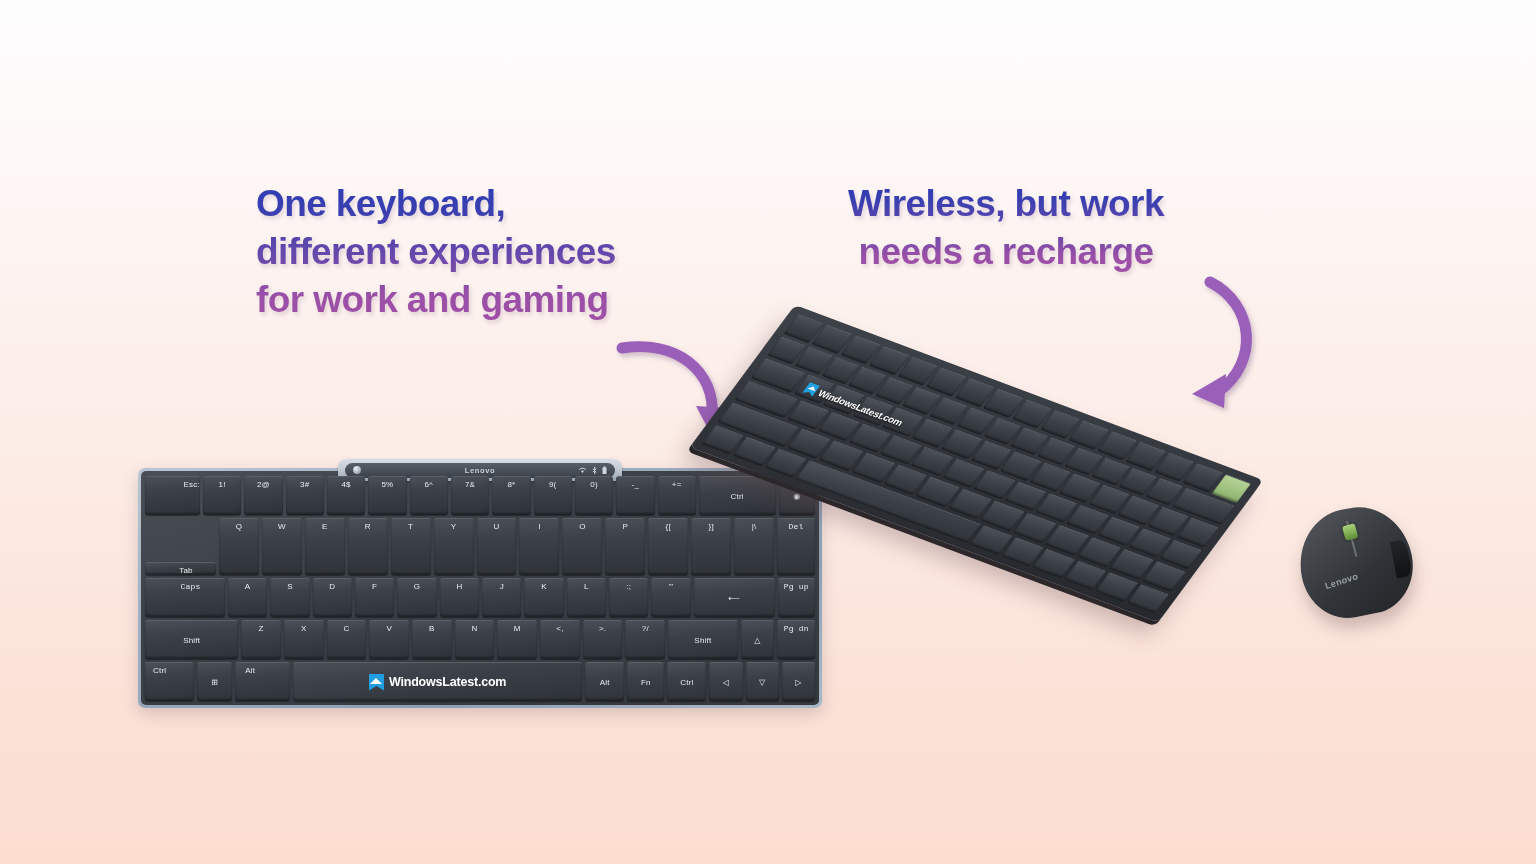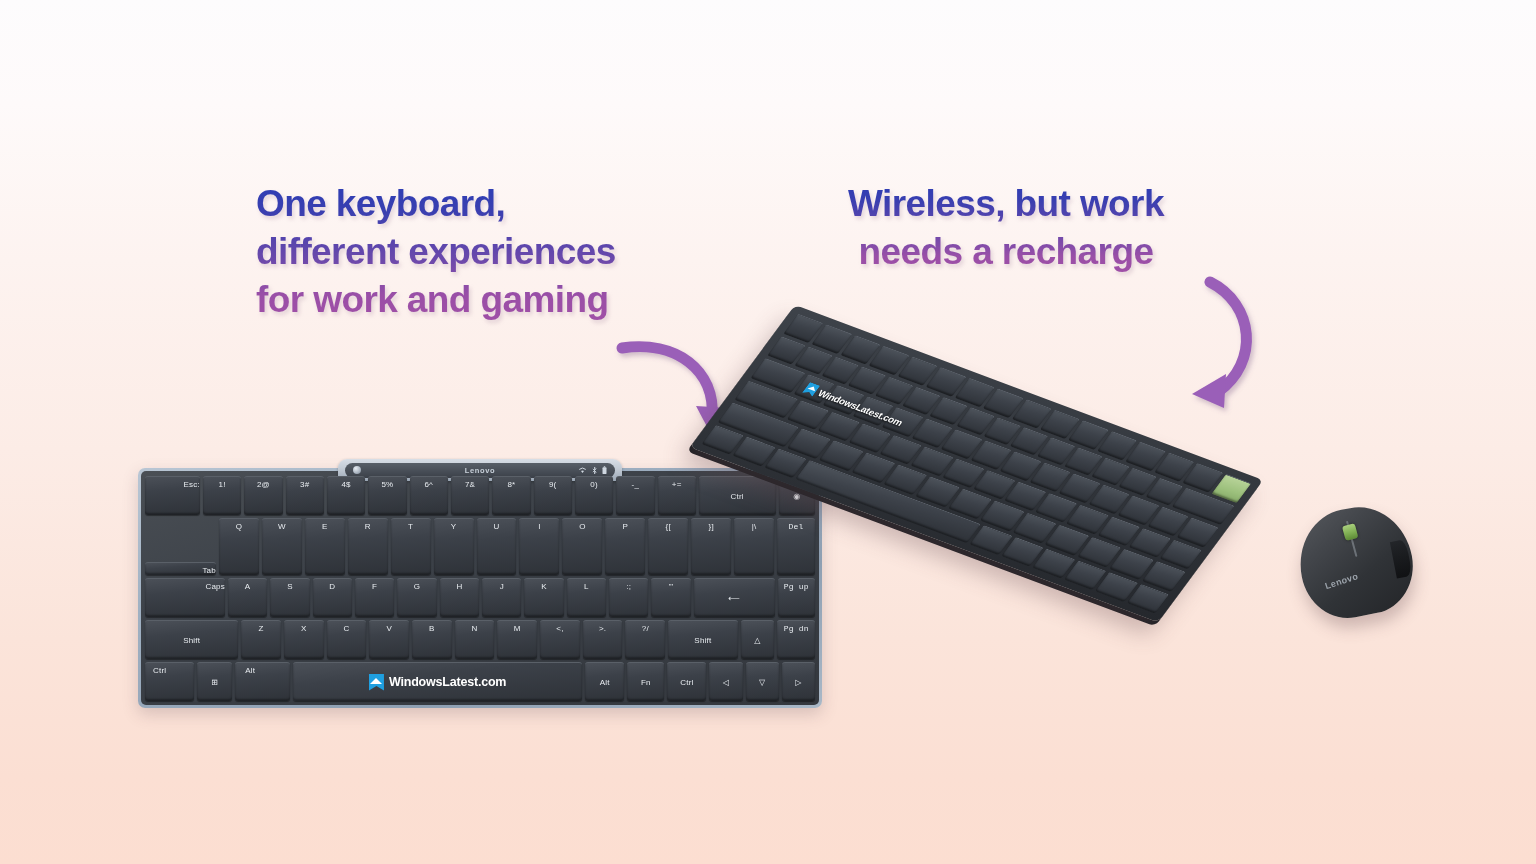--- a/index.html
+++ b/index.html
@@ -80,23 +80,23 @@
     padding-top:3px;
     flex:1;
     position:relative;
     overflow:hidden;
     letter-spacing:0.2px;
   }
   .key .lbl { white-space:nowrap; }
   .key.w-esc { flex:1.25; justify-content:flex-end; padding-left:7px; }
   .key.w-back { flex:2.0; }
   .key.w-pow { flex:0.95; }
-  .key.w-tab { flex:1.5; justify-content:flex-end; padding-left:11px;margin-top:44px; }
+  .key.w-tab { flex:1.5; justify-content:center; padding-left:11px;margin-top:44px; }
   .key.w-side { flex:0.95;font-family:Liberation Mono, monospace; }
-  .key.w-caps { flex:1.75; justify-content:flex-end; padding-left:11px; }
+  .key.w-caps { flex:1.75; justify-content:center; padding-left:11px;font-family:Liberation Mono, monospace; }
   .key.w-enter { flex:2.05; }
   .key.w-lshift { flex:2.35; }
   .key.w-rshift { flex:1.75; }
   .key.w-up { flex:0.85; }
   .key.w-ctrl { flex:1.05; justify-content:flex-start; padding-left:8px; }
   .key.w-win { flex:0.9; }
   .key.w-alt { flex:1.15; justify-content:flex-start; padding-left:10px; }
   .key.w-space { flex:7.4; align-items:center; padding-top:0; }
   .key.w-altr { flex:1.0; }
   .key.w-fn { flex:0.95;text-align:center; }

